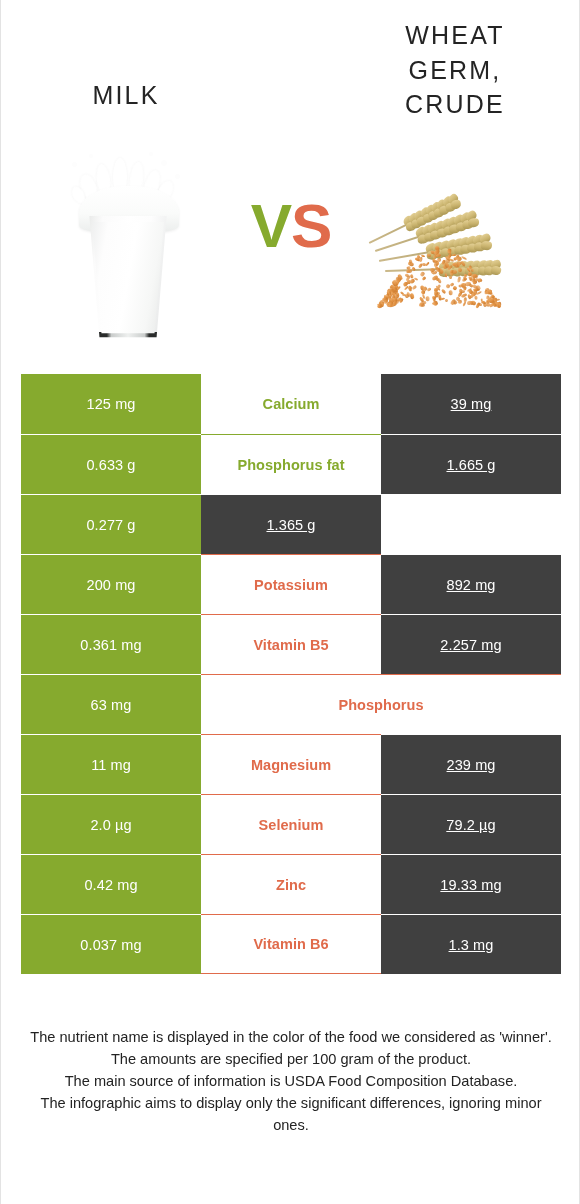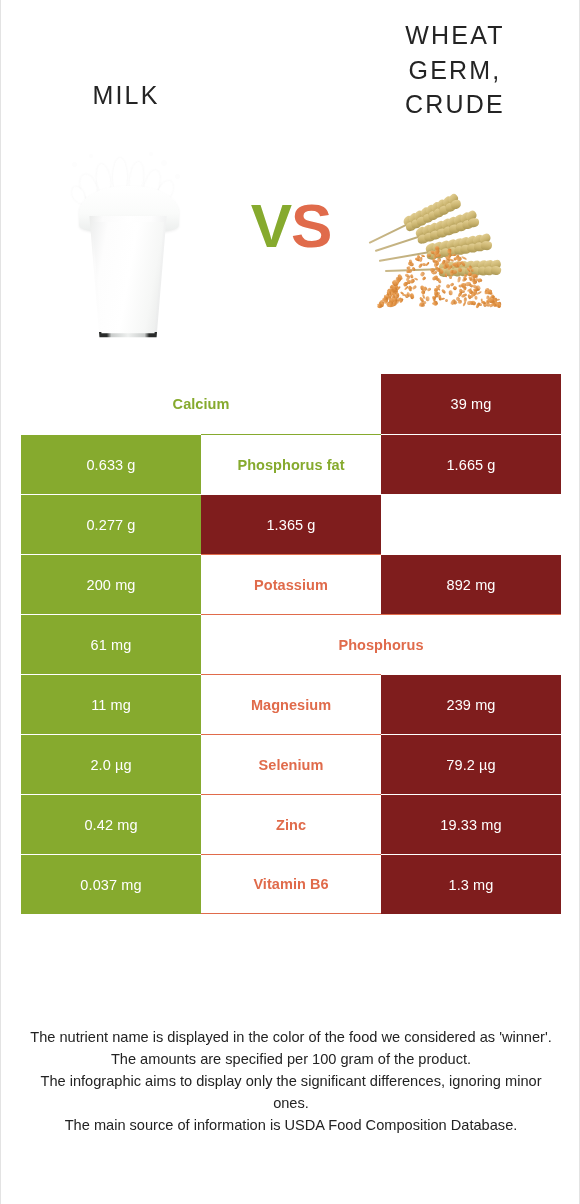--- a/index.html
+++ b/index.html
@@ -213,21 +213,21 @@
   }
   .cell-left, .cell-right {
     width: 180px;
     flex: 0 0 180px;
     color: #ffffff;
     font-size: 14.5px;
     font-weight: 400;
     letter-spacing: .1px;
   }
   .cell-left  { background: #86AA2E; }
-  .cell-right { background: #7f1d1d; }
+  .cell-right { background: #404040; text-decoration: underline; }
   .cell-mid {
     flex: 1 1 auto;
     background: #ffffff;
     font-size: 14.5px;
     font-weight: 700;
     letter-spacing: .05px;
   }
   .row + .row .cell-mid { border-top: 1px solid currentColor; }
   .row:last-child .cell-mid { border-bottom: 1px solid currentColor; }
   .win-green .cell-mid { color: #86AA2E; }
@@ -661,39 +661,45 @@
           <div class="germ" style="left: 15.3899px; top: 40.2495px; width: 4.54335px; height: 2.60202px; transform: rotate(63.4769deg); opacity: 0.93;"></div>
           <div class="germ" style="left: 18.1893px; top: 35.9096px; width: 4.61217px; height: 3.19316px; transform: rotate(-86.7685deg); opacity: 0.8;"></div>
           <div class="germ" style="left: 59.8776px; top: 16.1838px; width: 3.89396px; height: 3.76393px; transform: rotate(-78.6806deg); opacity: 0.78;"></div>
         </div>
     </div>
 
   </div>
 
   <div class="table" id="nutrient-table">
       <div class="row win-green">
+        <div class="cell cell-left">125 mg</div>
         <div class="cell cell-mid">Calcium</div>
         <div class="cell cell-right">39 mg</div>
       </div>
       <div class="row win-green">
         <div class="cell cell-left">0.633 g</div>
         <div class="cell cell-mid">Phosphorus fat</div>
         <div class="cell cell-right">1.665 g</div>
       </div>
       <div class="row win-red">
         <div class="cell cell-left">0.277 g</div>
         <div class="cell cell-right">1.365 g</div>
       </div>
       <div class="row win-red">
         <div class="cell cell-left">200 mg</div>
         <div class="cell cell-mid">Potassium</div>
         <div class="cell cell-right">892 mg</div>
       </div>
       <div class="row win-red">
-        <div class="cell cell-left">61 mg</div>
+        <div class="cell cell-left">0.361 mg</div>
+        <div class="cell cell-mid">Vitamin B5</div>
+        <div class="cell cell-right">2.257 mg</div>
+      </div>
+      <div class="row win-red">
+        <div class="cell cell-left">63 mg</div>
         <div class="cell cell-mid">Phosphorus</div>
       </div>
       <div class="row win-red">
         <div class="cell cell-left">11 mg</div>
         <div class="cell cell-mid">Magnesium</div>
         <div class="cell cell-right">239 mg</div>
       </div>
       <div class="row win-red">
         <div class="cell cell-left">2.0 µg</div>
         <div class="cell cell-mid">Selenium</div>
@@ -707,17 +713,17 @@
       <div class="row win-red">
         <div class="cell cell-left">0.037 mg</div>
         <div class="cell cell-mid">Vitamin B6</div>
         <div class="cell cell-right">1.3 mg</div>
       </div>
     </div>
 
   <div class="footer" id="footer-notes">
       <p>The nutrient name is displayed in the color of the food we considered as 'winner'.</p>
       <p>The amounts are specified per 100 gram of the product.</p>
+      <p>The main source of information is USDA Food Composition Database.</p>
       <p>The infographic aims to display only the significant differences, ignoring minor ones.</p>
-      <p>The main source of information is USDA Food Composition Database.</p>
     </div>
 
 </div>
 
 </body></html>

